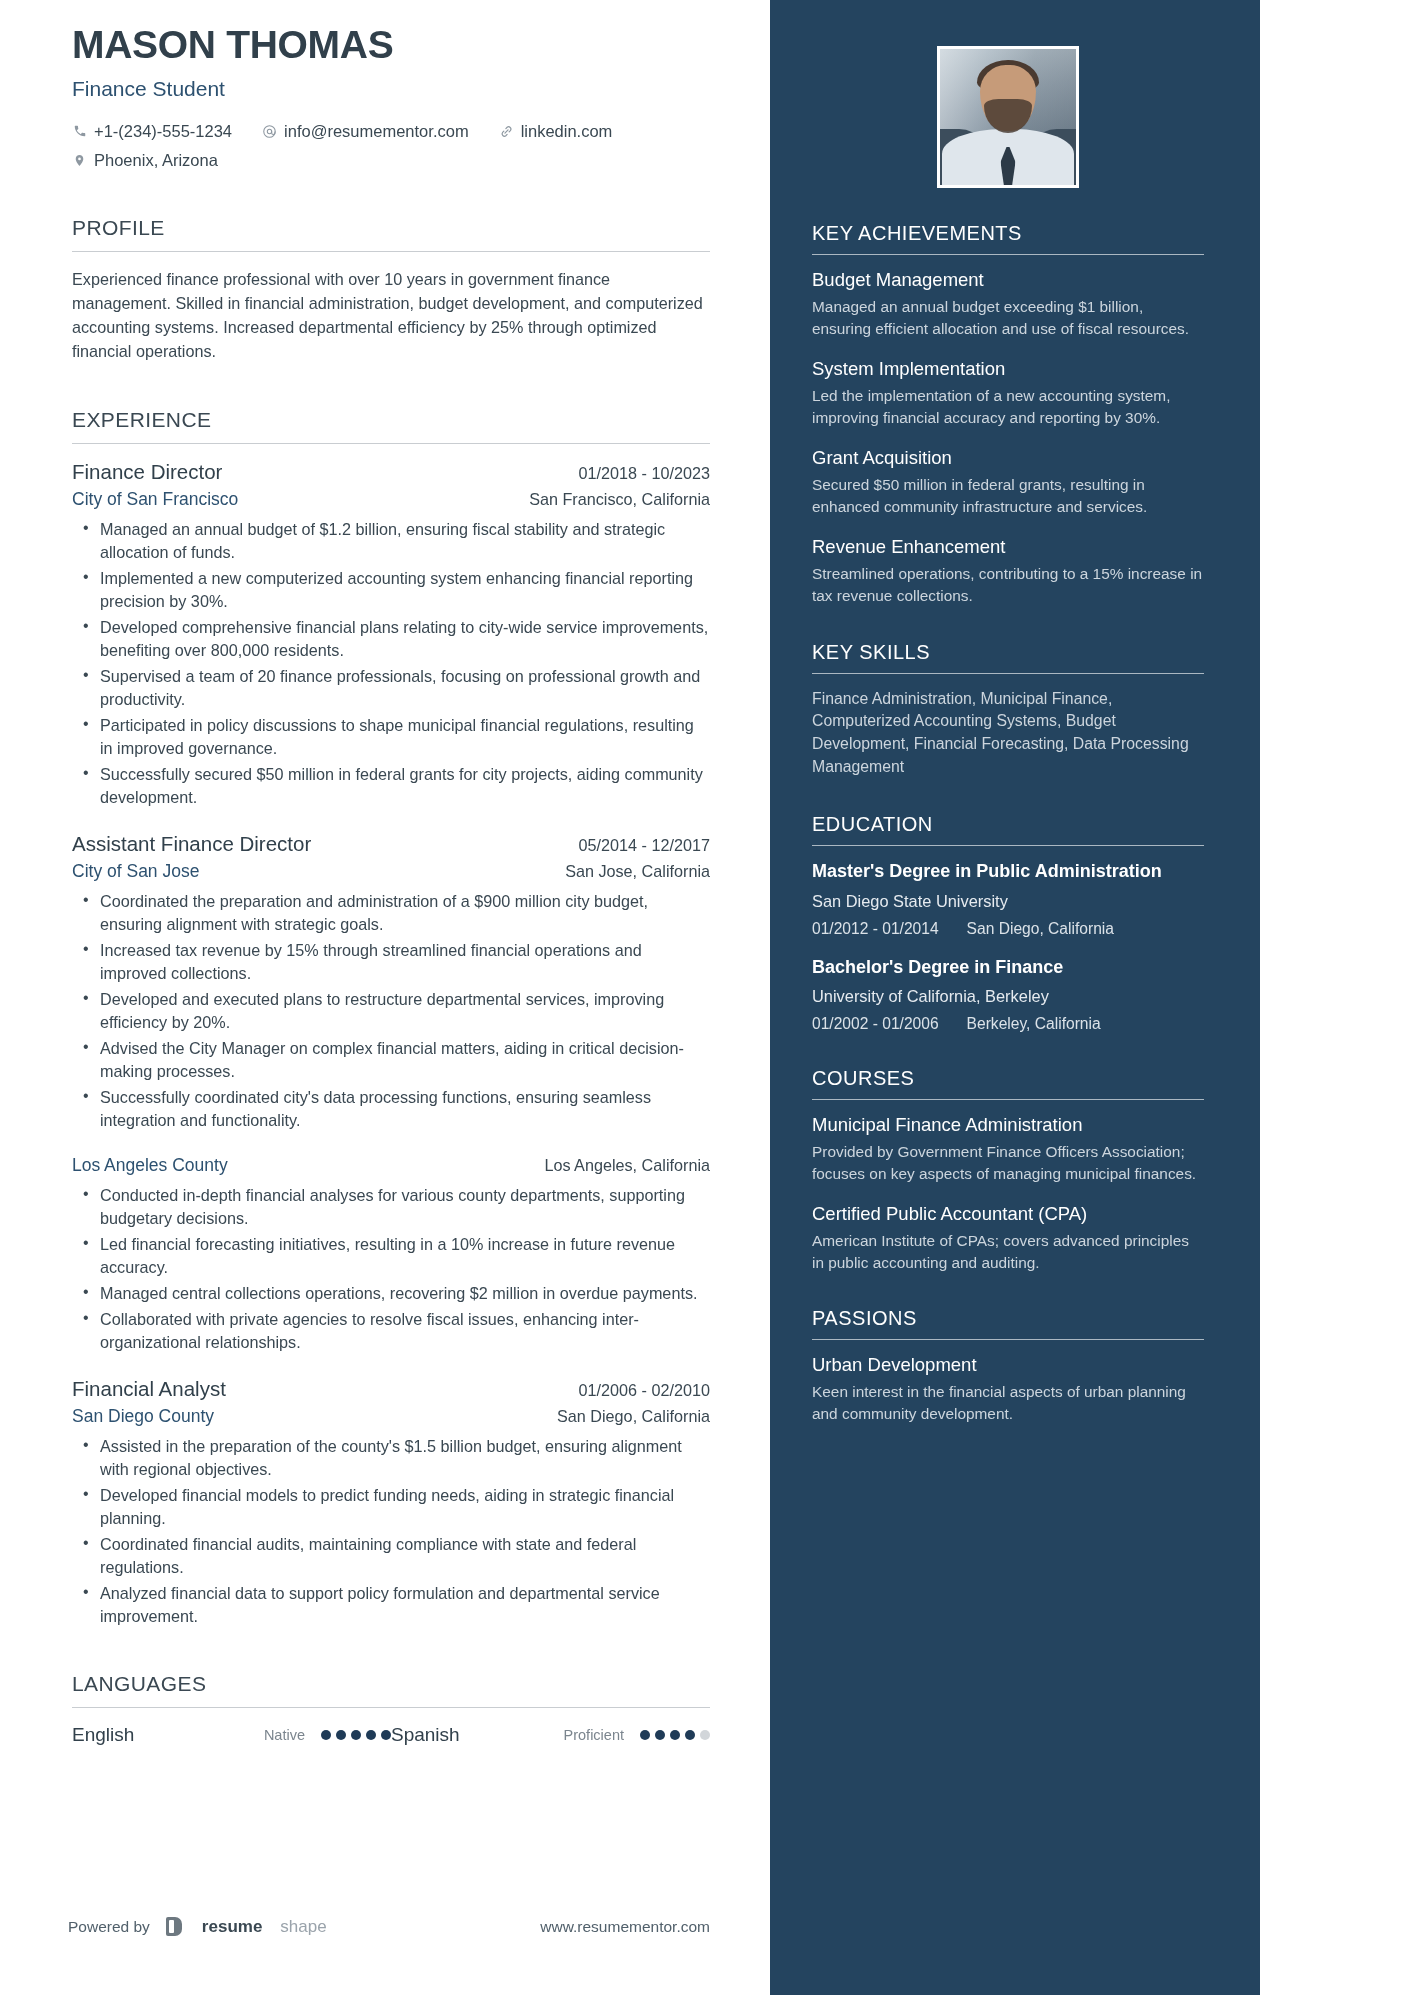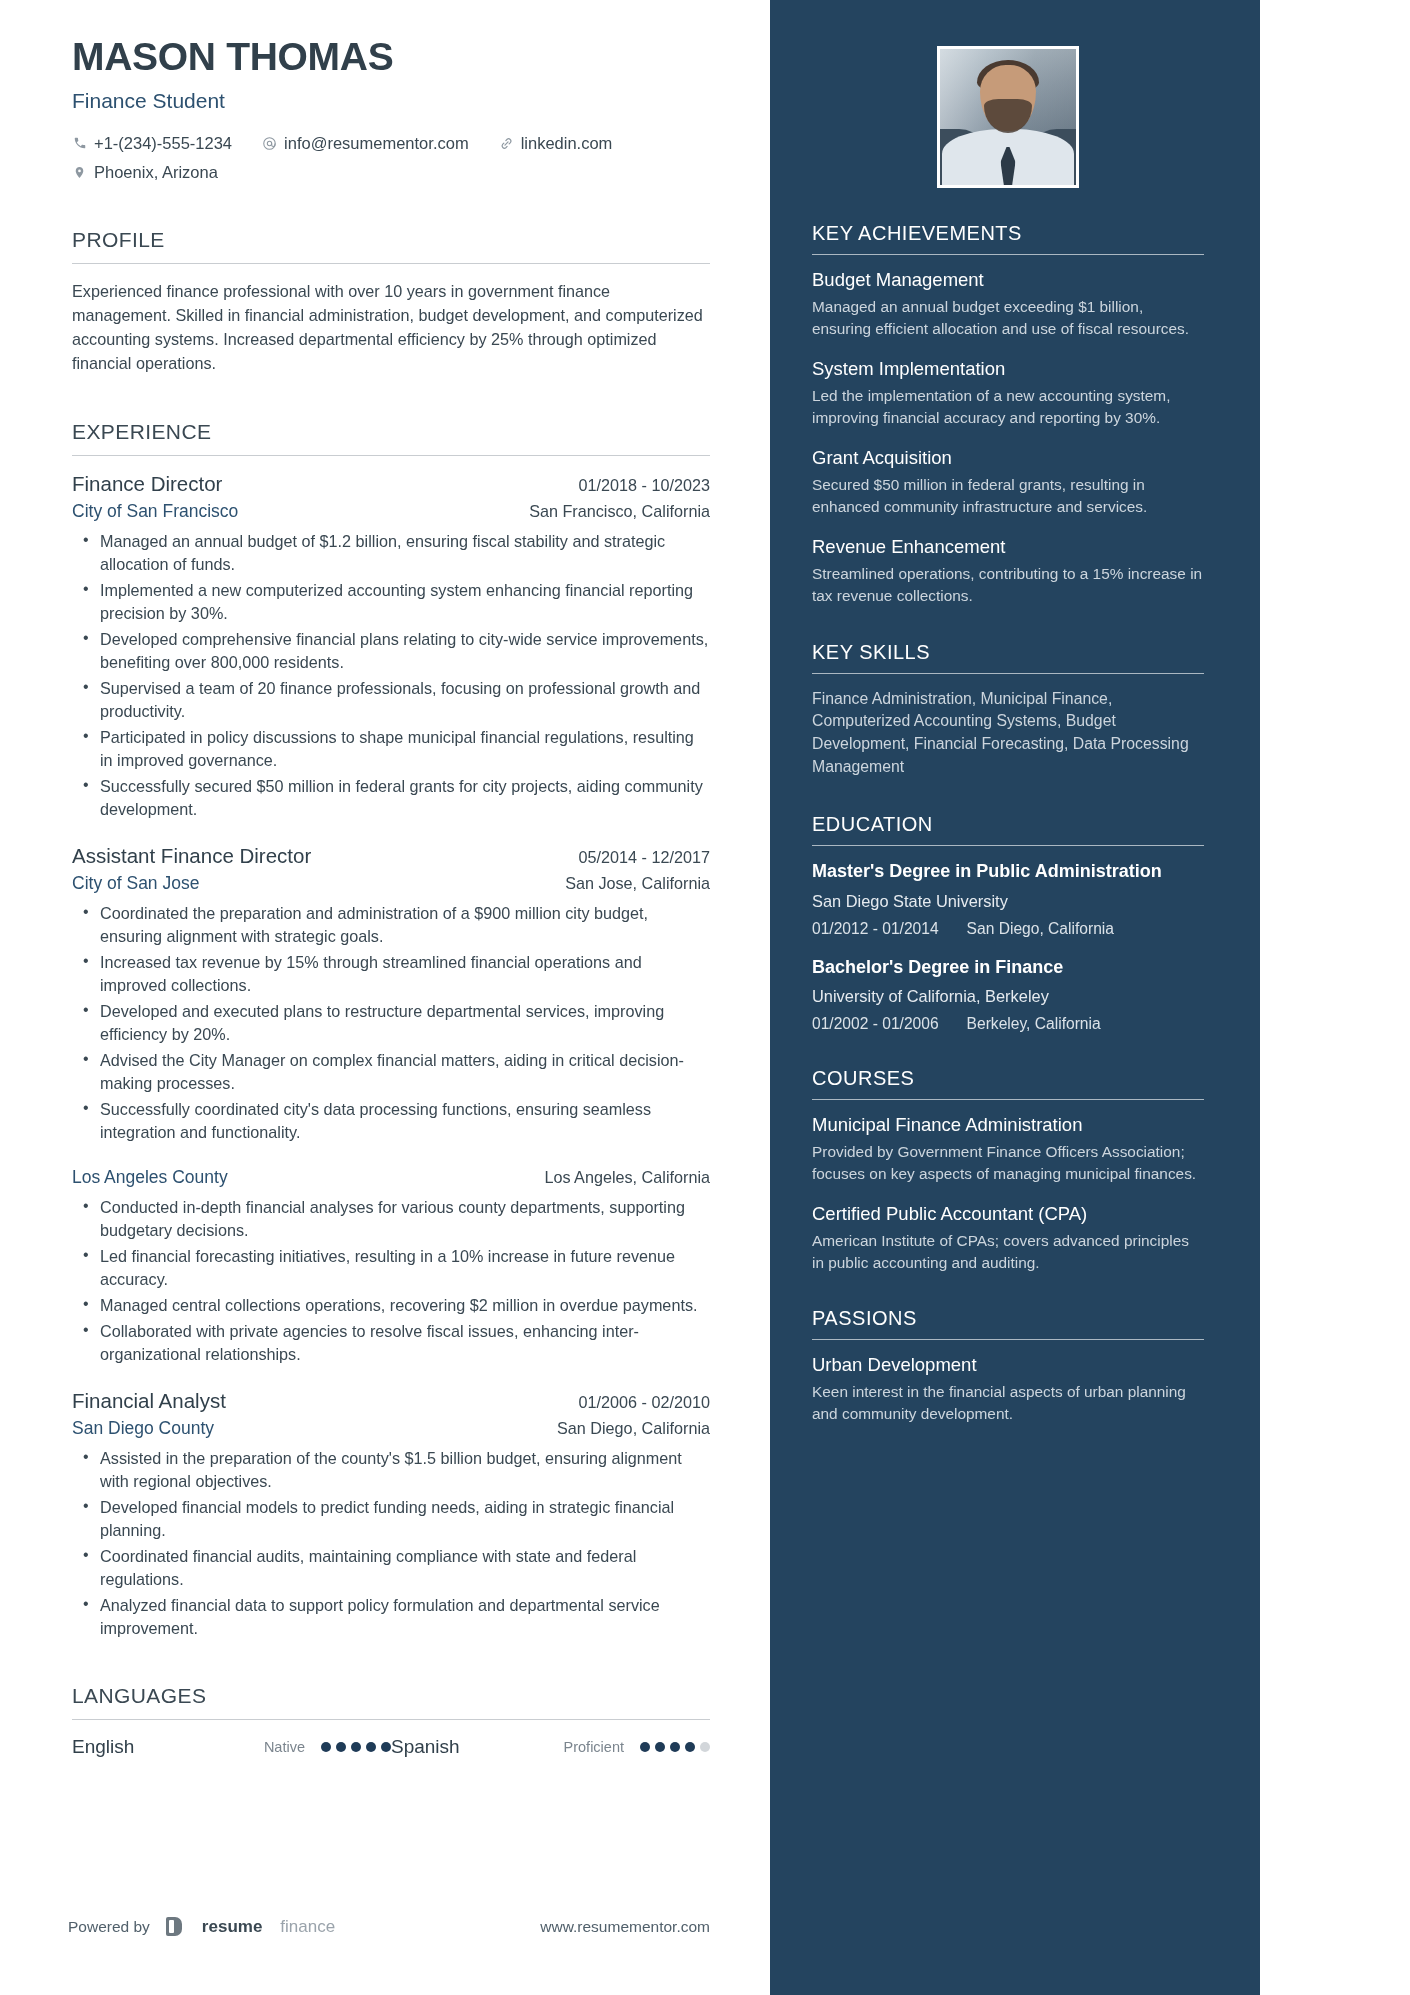--- a/index.html
+++ b/index.html
@@ -17,21 +17,21 @@
     width: 1410px;
     height: 1995px;
     display: flex;
     background: #ffffff;
     overflow: hidden;
   }
 
   
   .main {
     width: 770px;
-    padding: 36px 60px 0 72px;
+    padding: 24px 60px 0 72px;
     background: #ffffff;
     position: relative;
   }
 
   .name {
     font-size: 39px;
     font-weight: bold;
     letter-spacing: -0.3px;
     color: #31404b;
     line-height: 1.1;
@@ -519,21 +519,21 @@
           </div>
         </div>
     </div>
 
     <div class="footer">
       <div class="powered">
         <span class="powered-label">Powered by</span>
         <span class="logo">
           <span class="logo-mark"></span>
           <span class="logo-bold">resume</span>
-          <span class="logo-light">finance</span>
+          <span class="logo-light">shape</span>
         </span>
       </div>
       <div class="site-url">www.resumementor.com</div>
     </div>
 
   </div>
 
   <div class="sidebar">
 
     <div class="photo-wrap">

